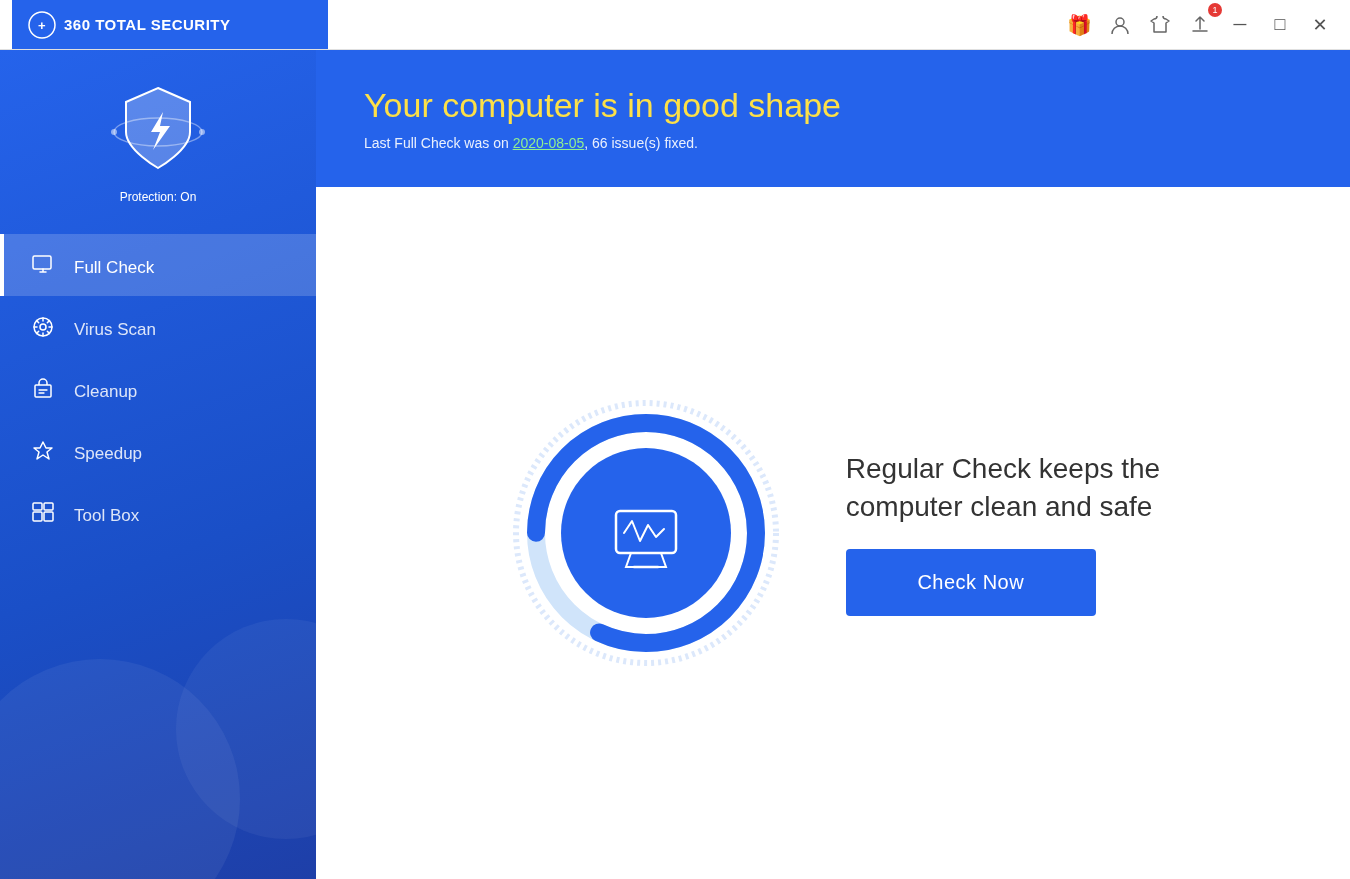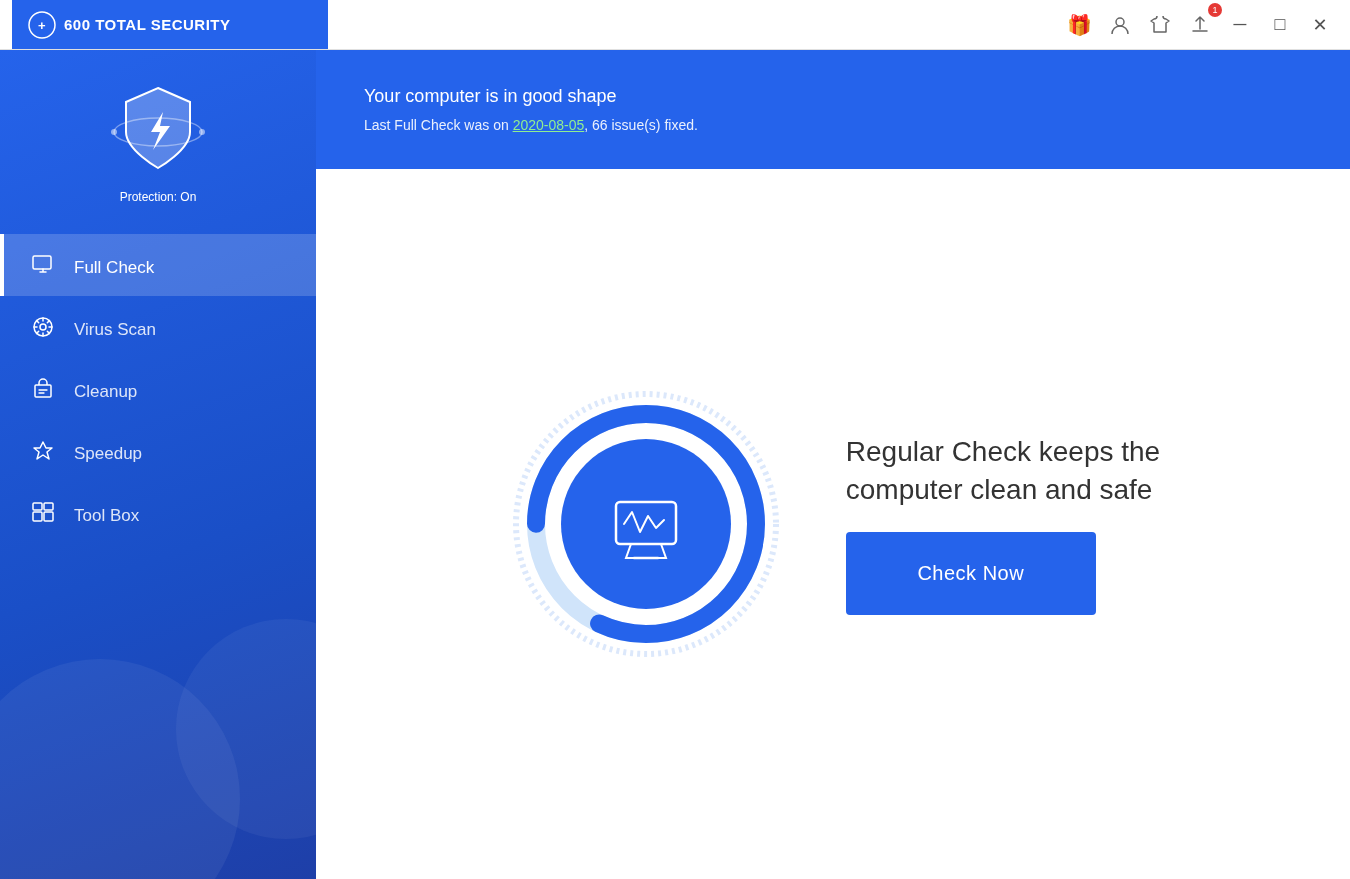--- a/index.html
+++ b/index.html
@@ -141,22 +141,22 @@
       background: white;
     }
 
     
     .top-banner {
       background: #2563eb;
       padding: 36px 48px;
       flex-shrink: 0;
     }
     .banner-title {
-      color: #ffffff;
-      font-size: 18px;
+      color: #fde047;
+      font-size: 34px;
       font-weight: 400;
       margin-bottom: 10px;
     }
     .banner-sub {
       color: rgba(255,255,255,0.9);
       font-size: 14px;
     }
     .banner-sub .date-link {
       color: #90ee90;
       font-weight: 500;
@@ -195,21 +195,21 @@
     .panel-title {
       font-size: 28px;
       font-weight: 400;
       color: #333;
       line-height: 1.35;
     }
     .check-now-btn {
       background: #2563eb;
       color: white;
       border: none;
-      padding: 30px 48px;
+      padding: 22px 48px;
       font-size: 20px;
       cursor: pointer;
       border-radius: 4px;
       width: 250px;
       font-weight: 400;
       letter-spacing: 0.5px;
     }
 
     
     .logo-shield-small {
@@ -219,21 +219,21 @@
 </head>
 <body>
 
 <div class="title-bar">
   <div class="title-bar-left">
 
     <svg class="logo-shield-small" viewBox="0 0 28 28" fill="none" xmlns="http://www.w3.org/2000/svg">
       <circle cx="14" cy="14" r="13" stroke="white" stroke-width="1.5" fill="none"></circle>
       <text x="14" y="19" text-anchor="middle" fill="white" font-size="13" font-weight="bold">+</text>
     </svg>
-    <span>600 TOTAL SECURITY</span>
+    <span>360 TOTAL SECURITY</span>
   </div>
   <div class="title-bar-right">
 
     <button class="tb-icon-btn" title="Gift">
       <span style="color:#e53935; font-size:20px;">🎁</span>
     </button>
 
     <button class="tb-icon-btn" title="User">
       <svg width="22" height="22" viewBox="0 0 22 22" fill="none">
         <circle cx="11" cy="8" r="4" stroke="#666" stroke-width="1.5" fill="none"></circle>

